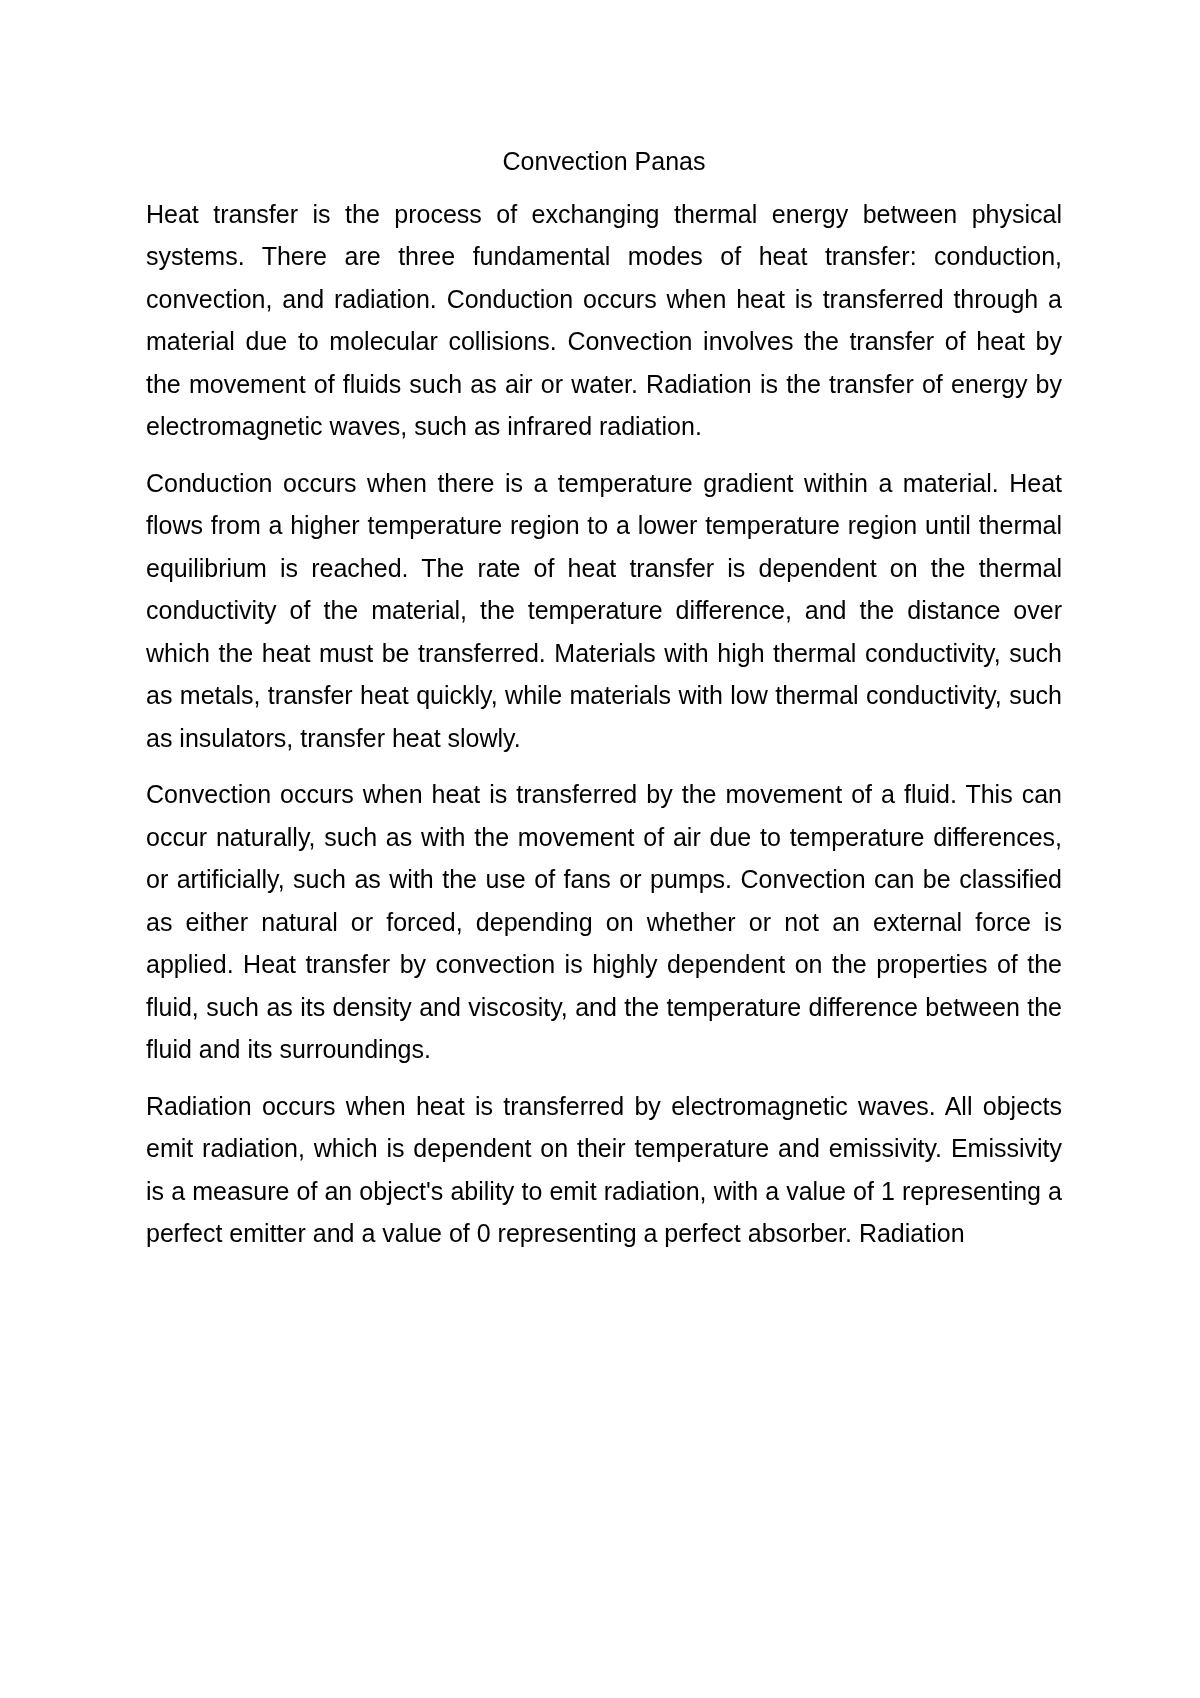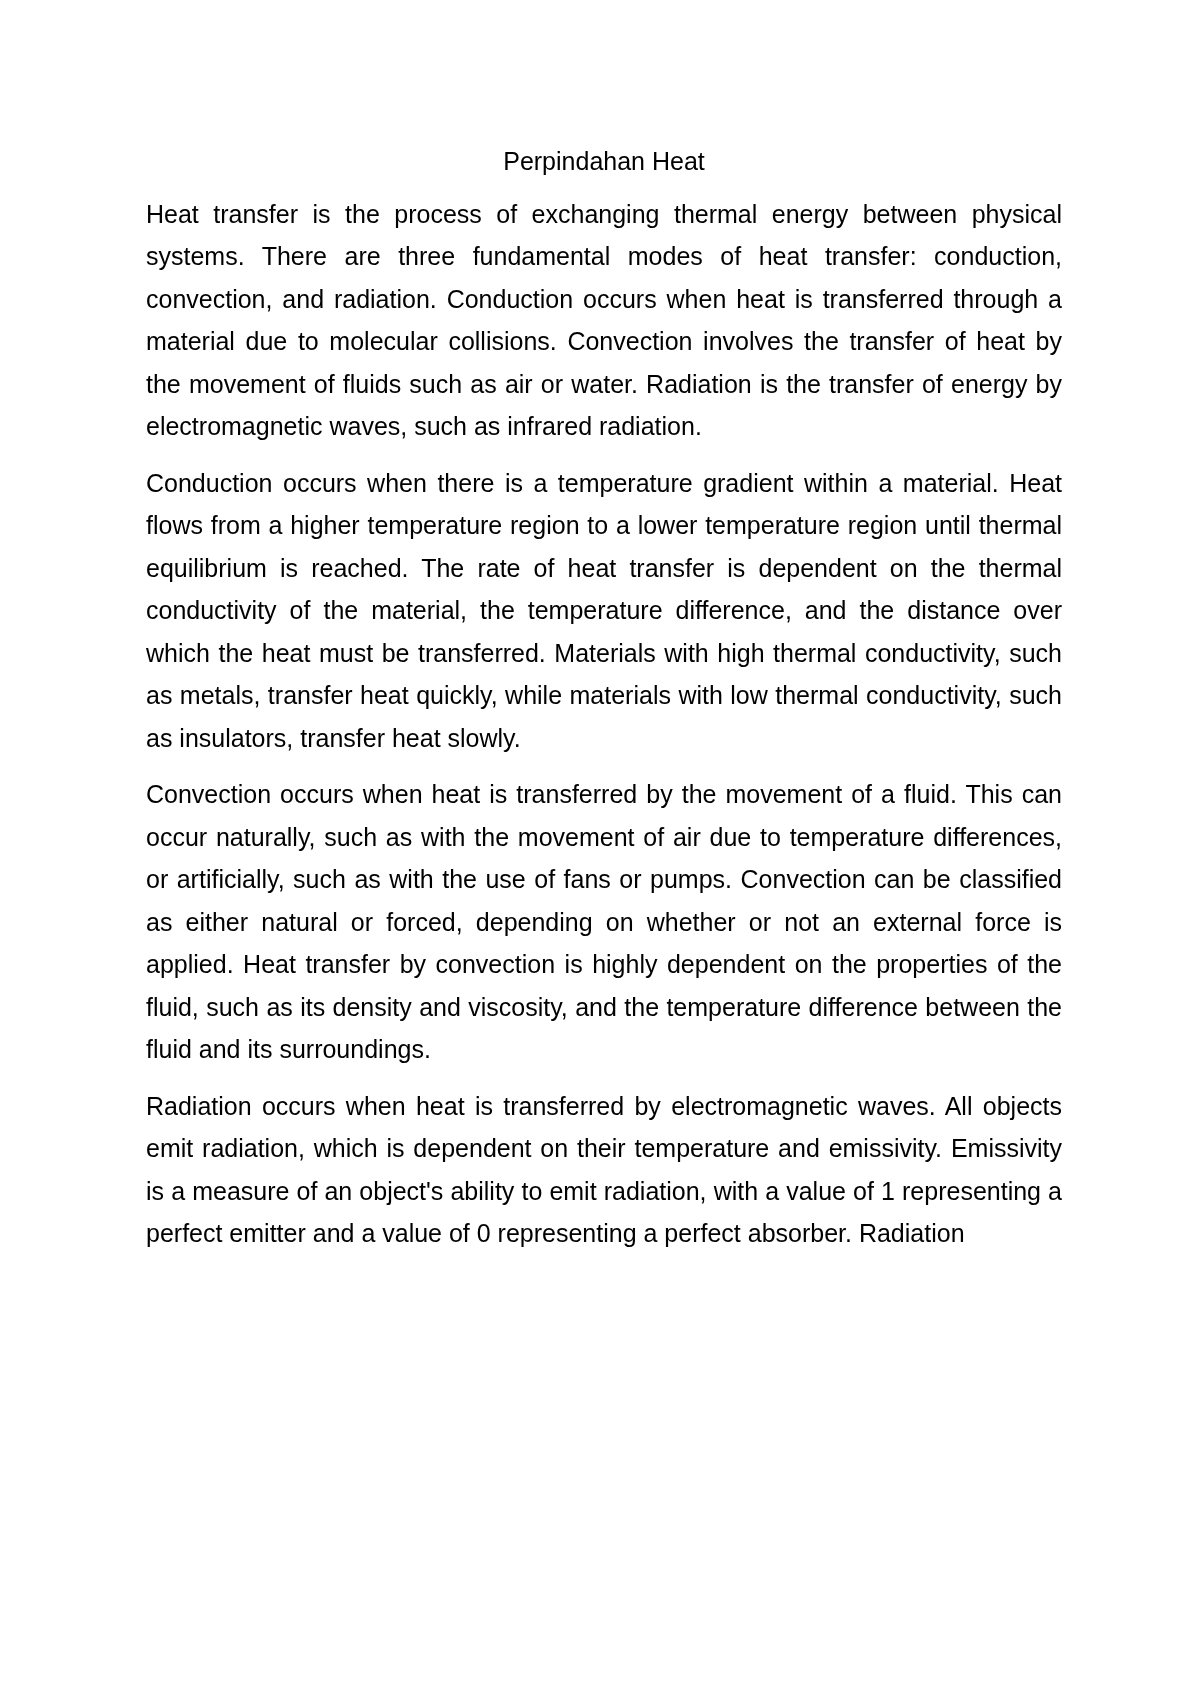--- a/index.html
+++ b/index.html
@@ -23,18 +23,18 @@
     }
     .para {
       text-align: justify;
       margin: 0 0 14px 0;
     }
   </style>
 </head>
 <body>
 
 <div class="page">
-  <h1 class="title">Perpindahan Heat</h1>
+  <h1 class="title">Convection Panas</h1>
   <p class="para">Heat transfer is the process of exchanging thermal energy between physical systems. There are three fundamental modes of heat transfer: conduction, convection, and radiation. Conduction occurs when heat is transferred through a material due to molecular collisions. Convection involves the transfer of heat by the movement of fluids such as air or water. Radiation is the transfer of energy by electromagnetic waves, such as infrared radiation.</p>
   <p class="para">Conduction occurs when there is a temperature gradient within a material. Heat flows from a higher temperature region to a lower temperature region until thermal equilibrium is reached. The rate of heat transfer is dependent on the thermal conductivity of the material, the temperature difference, and the distance over which the heat must be transferred. Materials with high thermal conductivity, such as metals, transfer heat quickly, while materials with low thermal conductivity, such as insulators, transfer heat slowly.</p>
   <p class="para">Convection occurs when heat is transferred by the movement of a fluid. This can occur naturally, such as with the movement of air due to temperature differences, or artificially, such as with the use of fans or pumps. Convection can be classified as either natural or forced, depending on whether or not an external force is applied. Heat transfer by convection is highly dependent on the properties of the fluid, such as its density and viscosity, and the temperature difference between the fluid and its surroundings.</p>
   <p class="para">Radiation occurs when heat is transferred by electromagnetic waves. All objects emit radiation, which is dependent on their temperature and emissivity. Emissivity is a measure of an object's ability to emit radiation, with a value of 1 representing a perfect emitter and a value of 0 representing a perfect absorber. Radiation</p>
 </div>
 
 </body></html>

